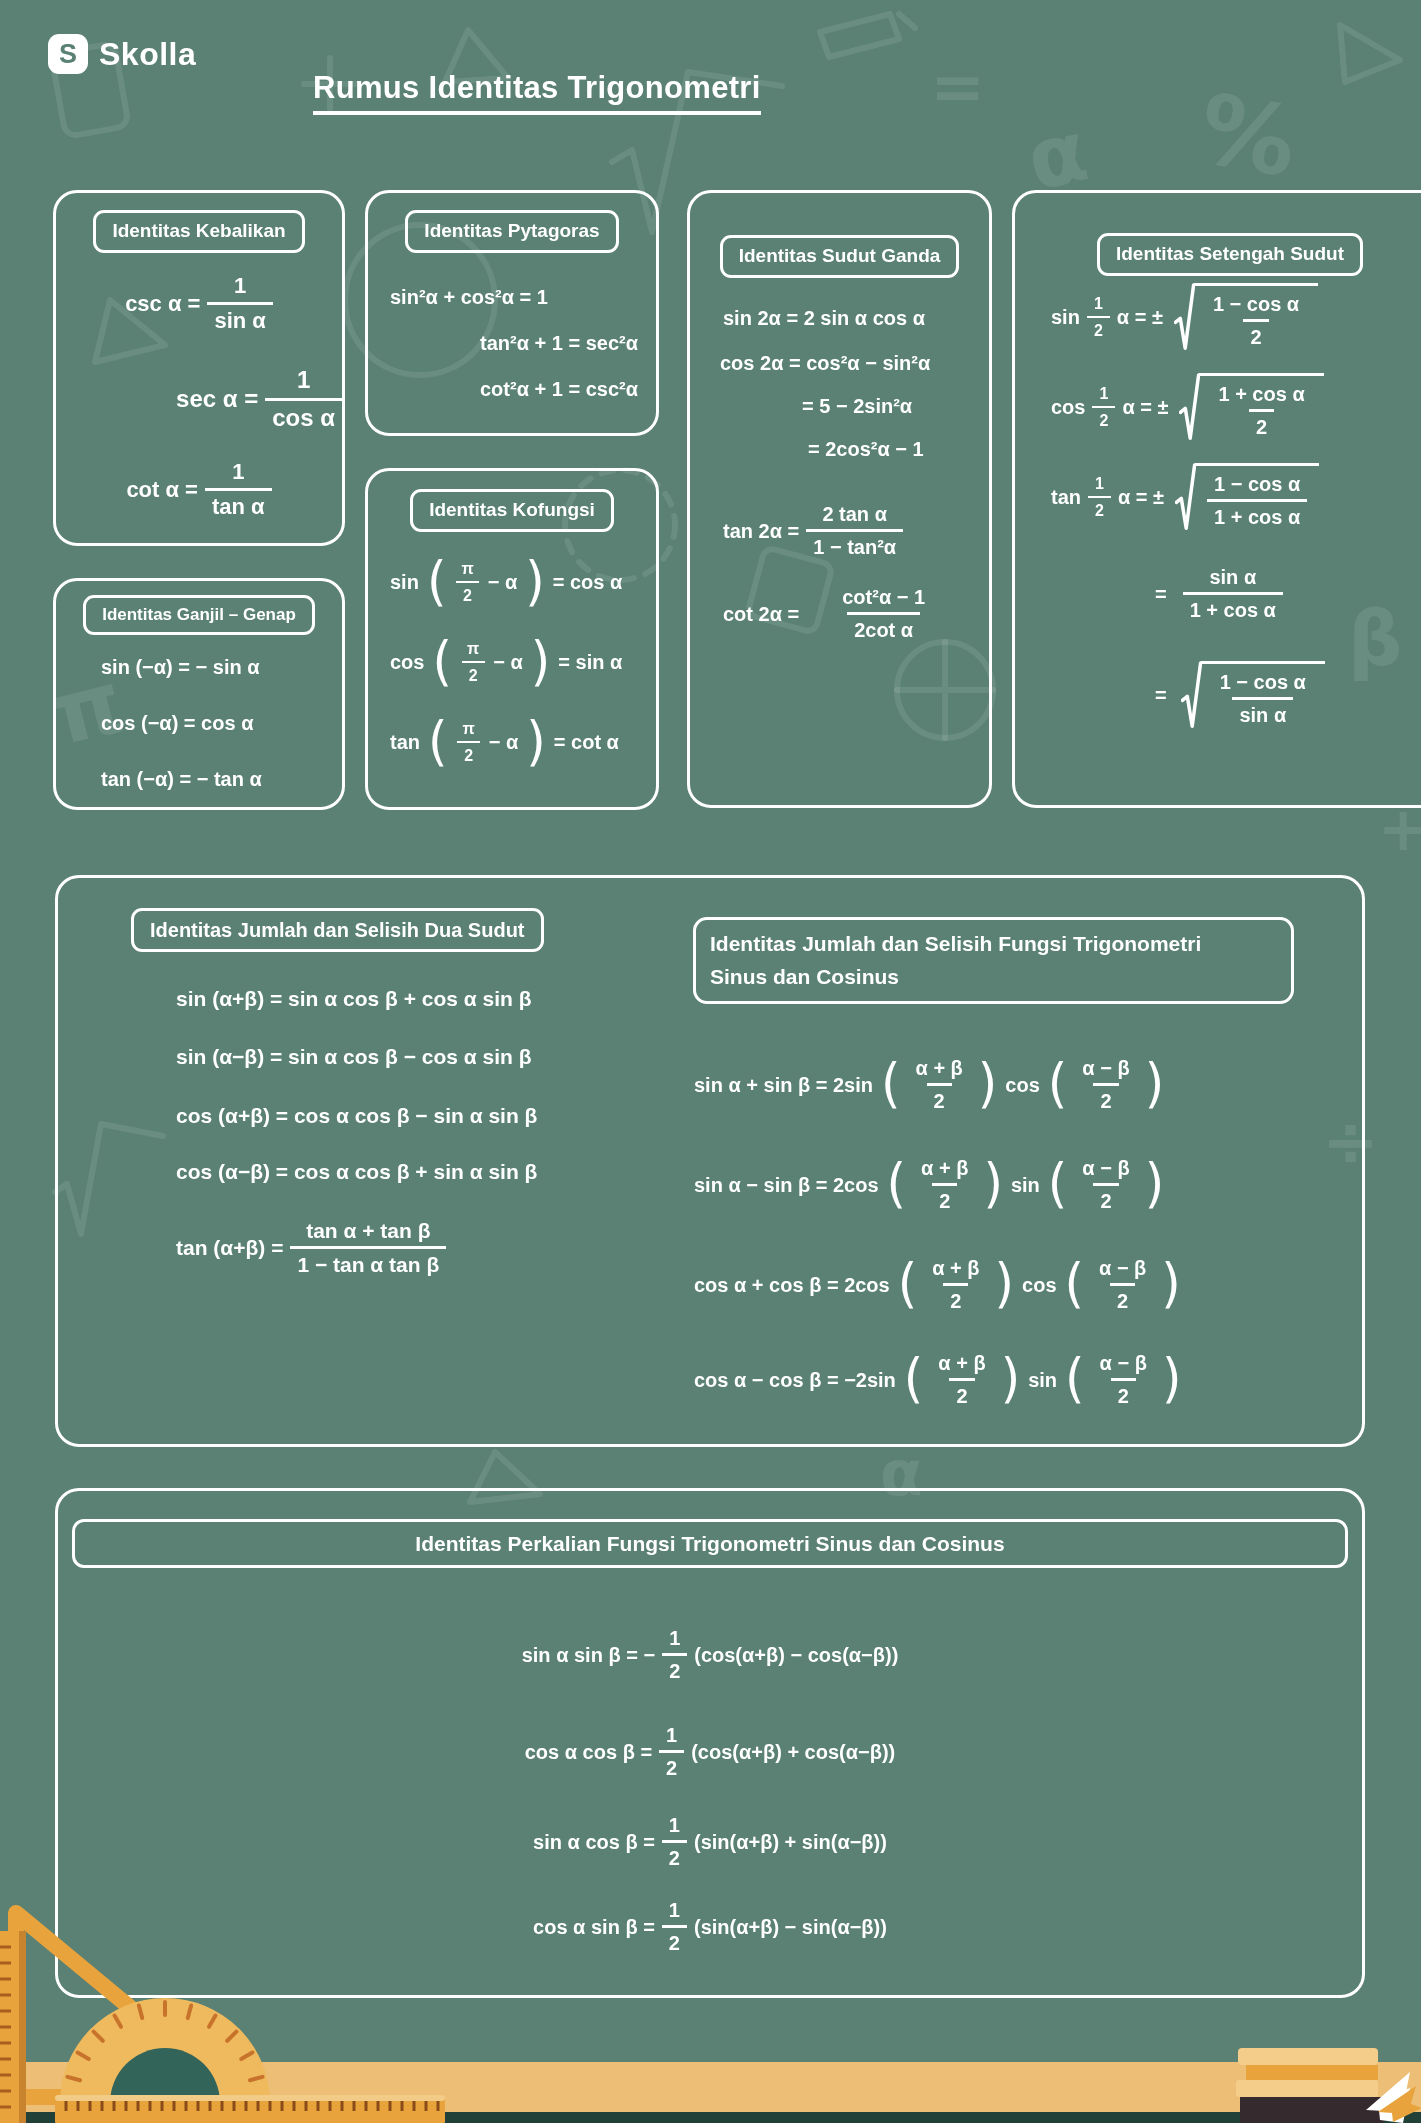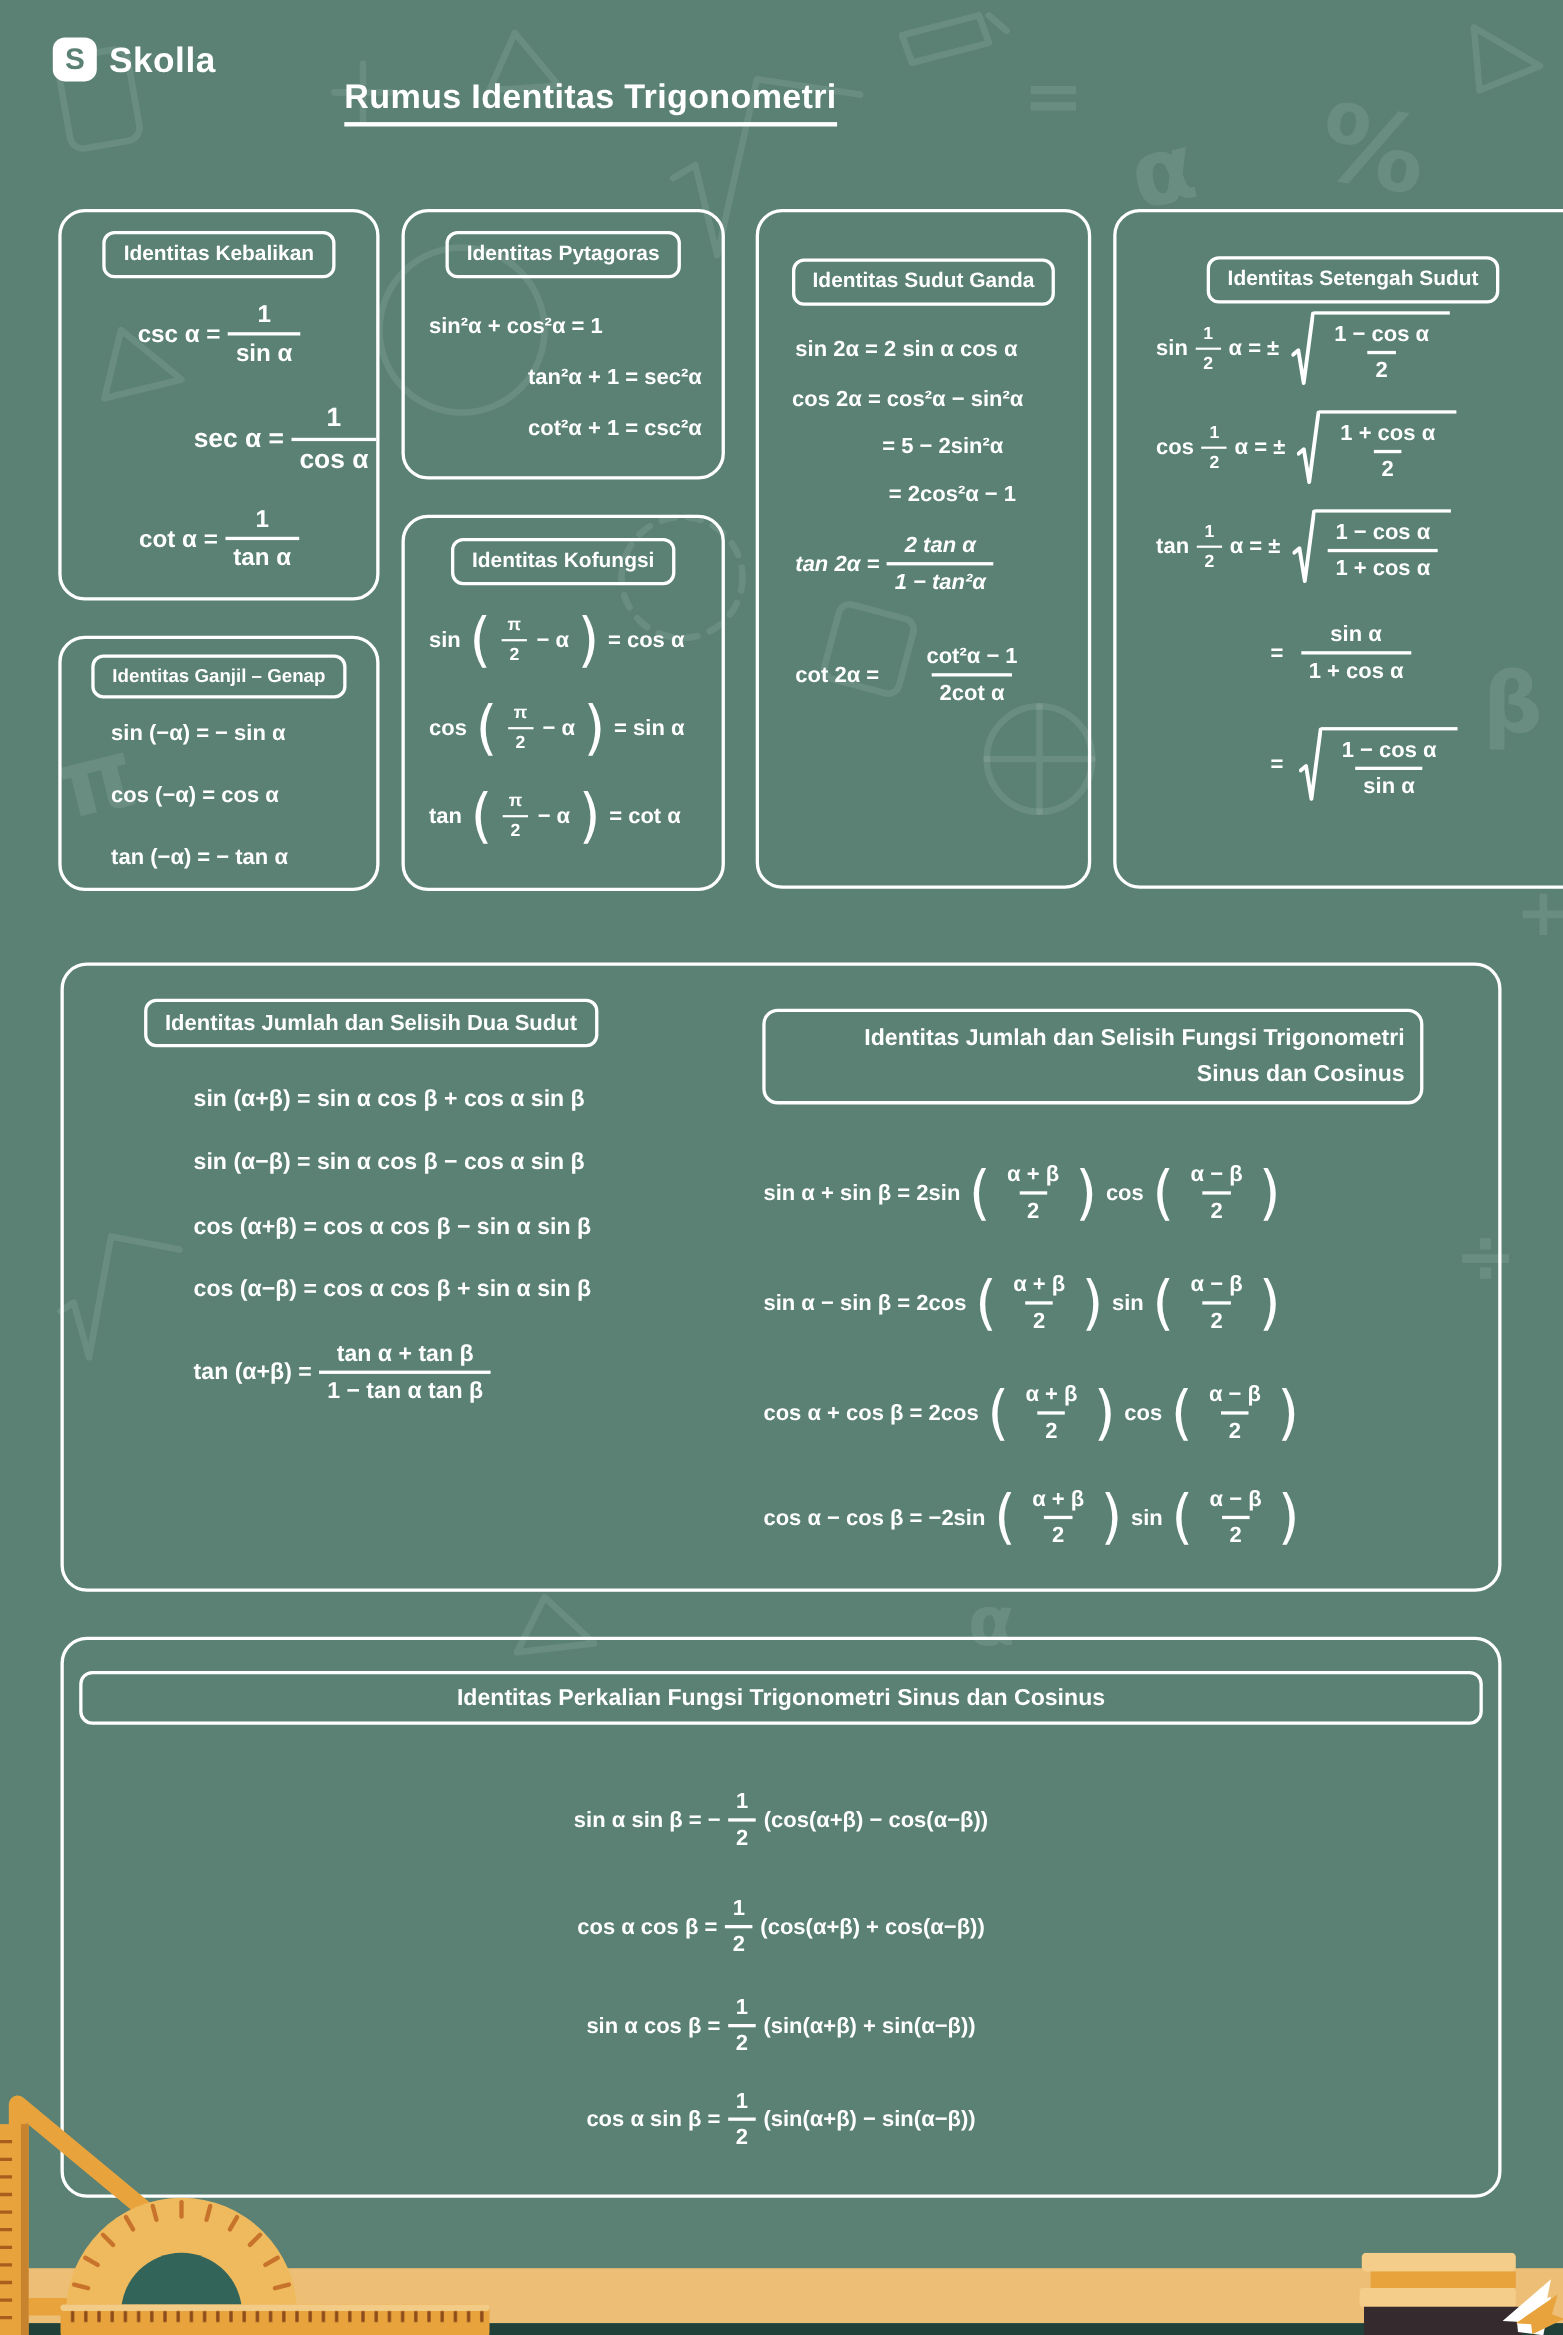--- a/index.html
+++ b/index.html
@@ -158,21 +158,21 @@
       <span data-bind="boxes.kofungsi.rows.2.rhs">= cot α</span>
     </div>
   </div>
 
   <div class="box" style="left:687px;top:190px;width:305px;height:618px;">
     <div class="box-head" style="top:42px;"><span class="badge" data-bind="boxes.sudut_ganda.title">Identitas Sudut Ganda</span></div>
     <div class="feq rowabs" style="left:33px;top:113px;" data-bind="boxes.sudut_ganda.line1">sin 2α = 2 sin α cos α</div>
     <div class="feq rowabs" style="left:30px;top:158px;" data-bind="boxes.sudut_ganda.line2">cos 2α = cos²α − sin²α</div>
     <div class="feq rowabs" style="left:112px;top:201px;" data-bind="boxes.sudut_ganda.line3">= 5 − 2sin²α</div>
     <div class="feq rowabs" style="left:118px;top:244px;" data-bind="boxes.sudut_ganda.line4">= 2cos²α − 1</div>
-    <div class="feq rowabs" style="left:33px;top:291px;font-style:italic;">
+    <div class="feq rowabs" style="left:33px;top:309px;">
       <span data-bind="boxes.sudut_ganda.tan.lhs">tan 2α =</span>
       <span class="frac">
           <span class="num" data-bind="boxes.sudut_ganda.tan.num">2 tan α</span>
           <span class="den" data-bind="boxes.sudut_ganda.tan.den">1 − tan²α</span>
         </span>
     </div>
     <div class="feq rowabs" style="left:33px;top:392px;gap:36px;">
       <span data-bind="boxes.sudut_ganda.cot.lhs">cot 2α =</span>
       <span class="frac">
           <span class="num" data-bind="boxes.sudut_ganda.cot.num">cot²α − 1</span>
@@ -271,21 +271,21 @@
     <div class="feq rowabs" style="left:118px;top:225px;font-size:21px;" data-bind="boxes.jumlah_sudut.rows.2">cos (α+β) = cos α cos β − sin α sin β</div>
     <div class="feq rowabs" style="left:118px;top:281px;font-size:21px;" data-bind="boxes.jumlah_sudut.rows.3">cos (α−β) = cos α cos β + sin α sin β</div>
     <div class="feq rowabs" style="left:118px;top:340px;font-size:21px;">
       <span data-bind="boxes.jumlah_sudut.tan_plus.lhs">tan (α+β) =</span>
       <span class="frac">
           <span class="num" data-bind="boxes.jumlah_sudut.tan_plus.num">tan α + tan β</span>
           <span class="den" data-bind="boxes.jumlah_sudut.tan_plus.den">1 − tan α tan β</span>
         </span>
     </div>
 
-    <div class="badge left" style="left:635px;top:39px;width:601px;text-align:right;white-space:normal;font-size:21px;line-height:1.55;border-radius:14px;padding:8px 14px;">
+    <div class="badge left" style="left:635px;top:39px;width:601px;text-align:left;white-space:normal;font-size:21px;line-height:1.55;border-radius:14px;padding:8px 14px;">
       <div data-bind="boxes.jumlah_fungsi.title_line1">Identitas Jumlah dan Selisih Fungsi Trigonometri</div>
       <div data-bind="boxes.jumlah_fungsi.title_line2">Sinus dan Cosinus</div>
     </div>
     <div class="feq rowabs" style="left:636px;top:178px;">
       <span data-bind="boxes.jumlah_fungsi.rows.0.lhs">sin α + sin β = 2sin</span>
         <span class="bp" data-bind="sym.lp">(</span>
       <span class="frac">
           <span class="num" data-bind="boxes.jumlah_fungsi.rows.0.num1">α + β</span>
           <span class="den" data-bind="boxes.jumlah_fungsi.rows.0.den1">2</span>
         </span>

